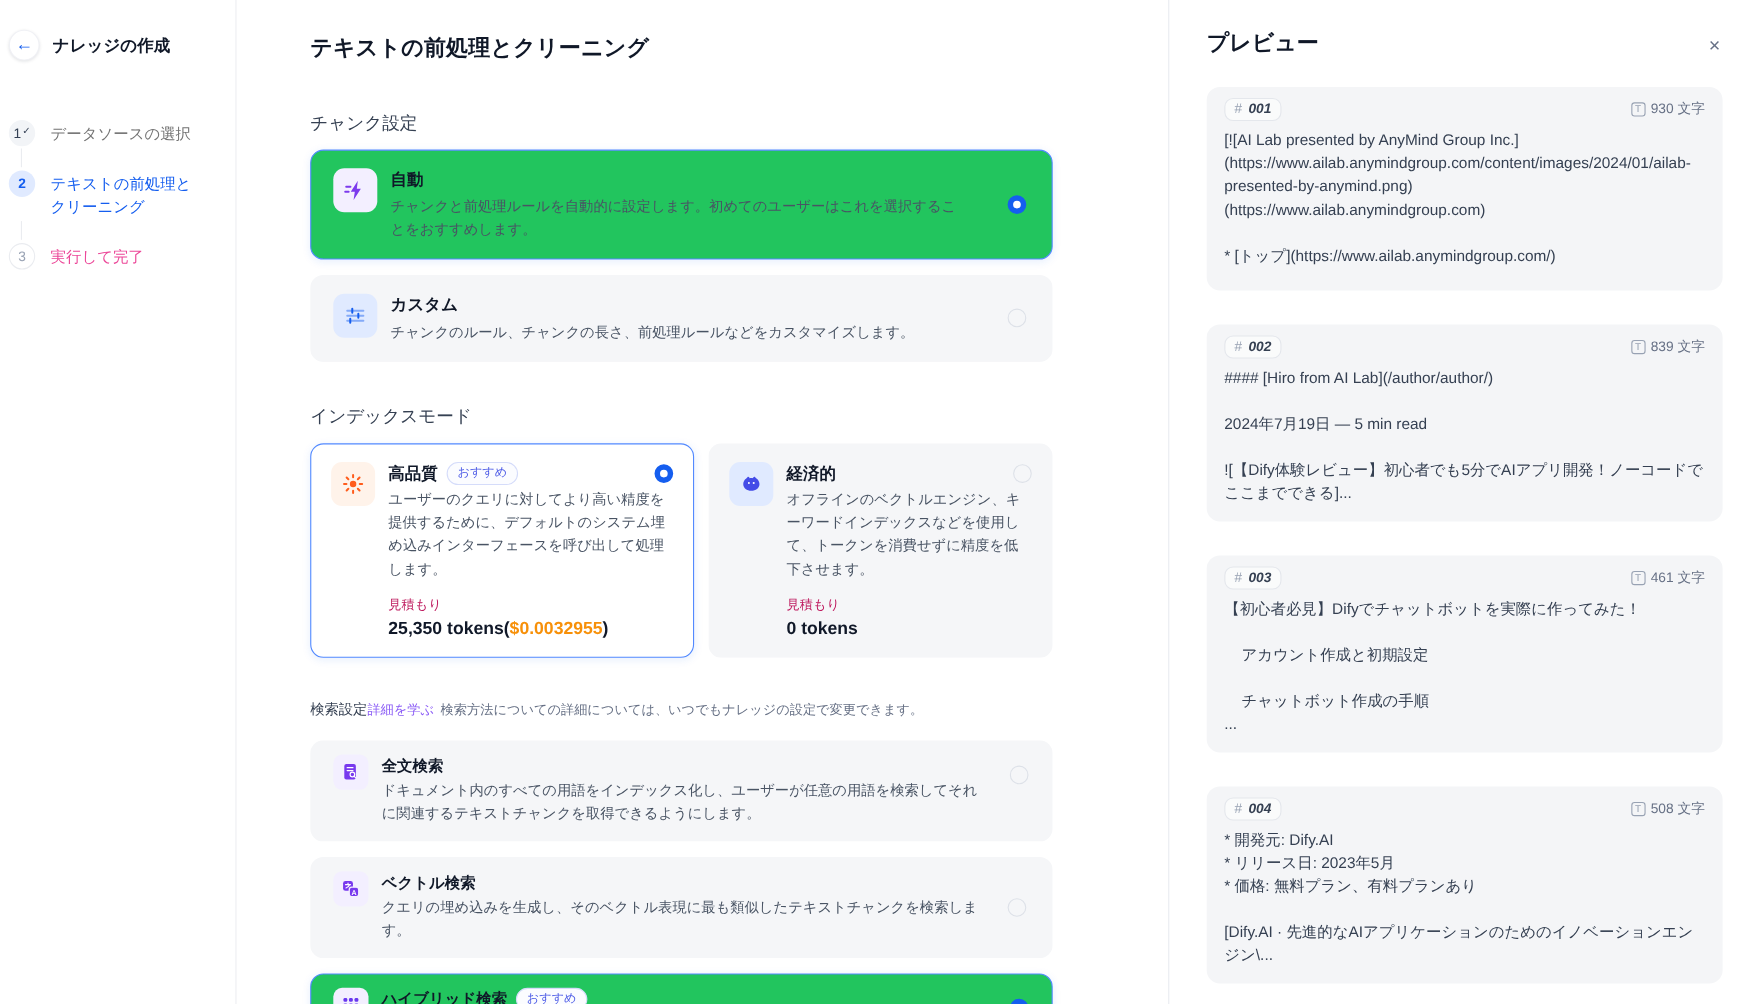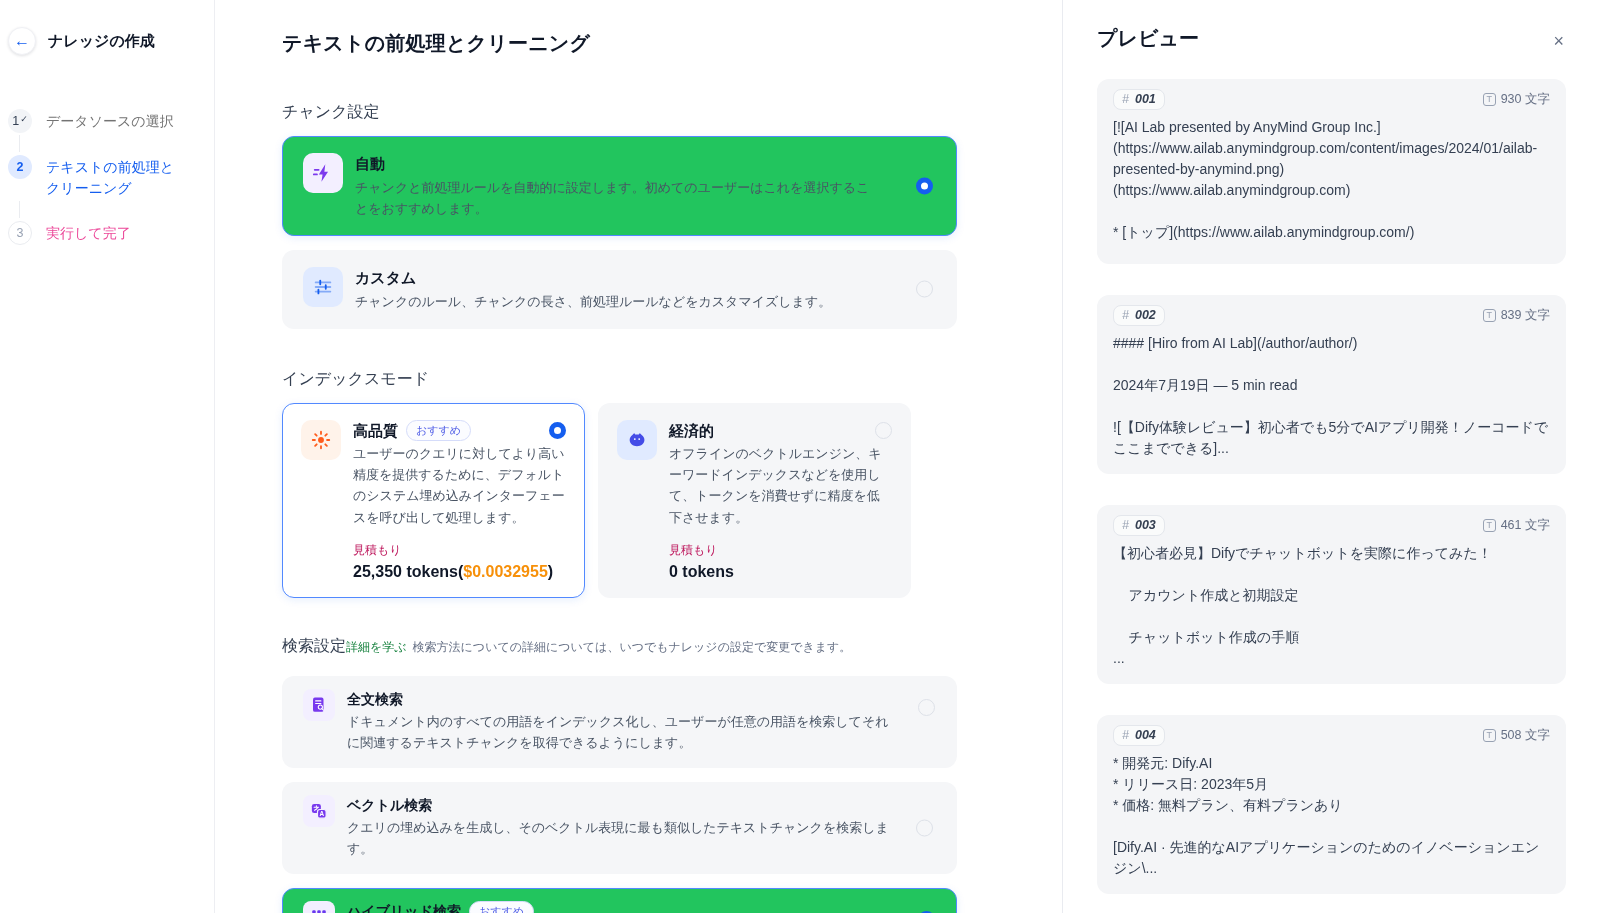--- a/index.html
+++ b/index.html
@@ -56,29 +56,29 @@
   .radio.on { background:#fff; border:5.5px solid #155eef; }
   .radio.off { background:transparent; border:1.5px solid #dde1e8; }
   .radio.abs-c { position:absolute; right:23px; top:50%; transform:translateY(-50%); }
   .radio.abs-t { position:absolute; right:18px; top:18px; }
   .radio.abs-t2 { position:absolute; right:21px; top:22px; }
 
   .index-row { display:flex; gap:13px; width:675px; }
   .index-card { position:relative; border-radius:12px; background:#f5f6f8; border:1.5px solid transparent;
     padding:16px 18px; cursor:pointer; }
   .index-card.selected { background:#fff; border-color:#5289ff; box-shadow:0 2px 8px rgba(21,94,239,.10); }
-  .index-card.hq { width:303px; }
+  .index-card.hq { width:349px; }
   .index-card.eco { width:313px; }
   .est-label { font-size:12px; color:#be185d; margin-top:14px; }
   .est-value { font-size:16px; font-weight:700; color:#101828; margin-top:4px; }
   .est-value .price { color:#f79009; }
 
   .search-header { display:flex; align-items:baseline; margin:38px 0 19px; }
-  .search-header .lbl { font-size:16px; color:#354052; }
-  .learn-link { font-size:12px; color:#15803d; cursor:pointer; }
+  .search-header .lbl { font-size:13px; color:#354052; }
+  .learn-link { font-size:12px; color:#8b5cf6; cursor:pointer; }
   .search-hint { font-size:12px; color:#667085; margin-left:6px; }
   .sr-card { padding:12px 20px 14px; }
 
   
   .preview { width:537px; flex-shrink:0; border-left:1px solid #e9ebf0; padding:25px 33px 0 34px; }
   .pv-header { display:flex; justify-content:space-between; align-items:flex-end; margin-bottom:27px; }
   .pv-title { font-size:20px; font-weight:700; }
   .close-btn { font-size:18px; color:#667085; cursor:pointer; line-height:1; padding:2px; }
   .chunk-card { background:#f4f5f7; border-radius:12px; padding:10px 16px 15px; margin-bottom:31px; }
   .chunk-head { display:flex; justify-content:space-between; align-items:center; margin-bottom:7px; }

